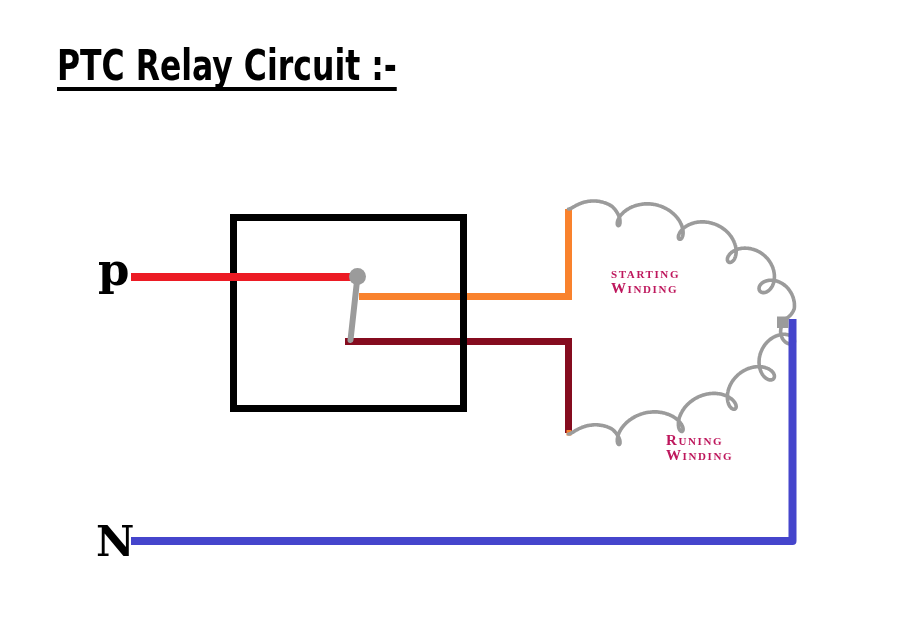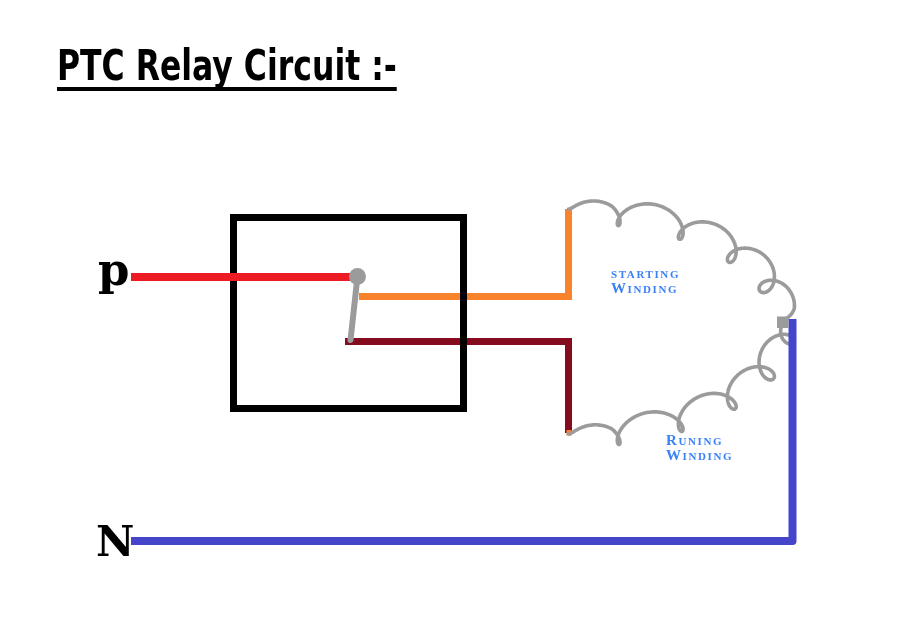--- a/index.html
+++ b/index.html
@@ -15,21 +15,21 @@
     color:#000;white-space:nowrap;letter-spacing:0px;
     transform:scaleX(0.75);transform-origin:0 0;
     border-bottom:4px solid #000;
   }
   .terminal{
     position:absolute;font-family:"DejaVu Serif",serif;font-weight:bold;color:#000;line-height:1;
   }
   .terminal.p{left:98px;top:247px;font-size:45px;}
   .terminal.n{left:96px;top:521px;font-size:42px;}
   .winding-label{
-    position:absolute;color:#3b82f6;
+    position:absolute;color:#be185d;
     font-family:"Liberation Serif",serif;font-weight:bold;font-variant:small-caps;
     font-size:15px;line-height:15px;letter-spacing:1.6px;white-space:nowrap;
   }
   .winding-label.start{left:611px;top:266px;}
   .winding-label.run{left:666px;top:433px;}
 </style>
 </head>
 <body>
 
 <div class="stage">

